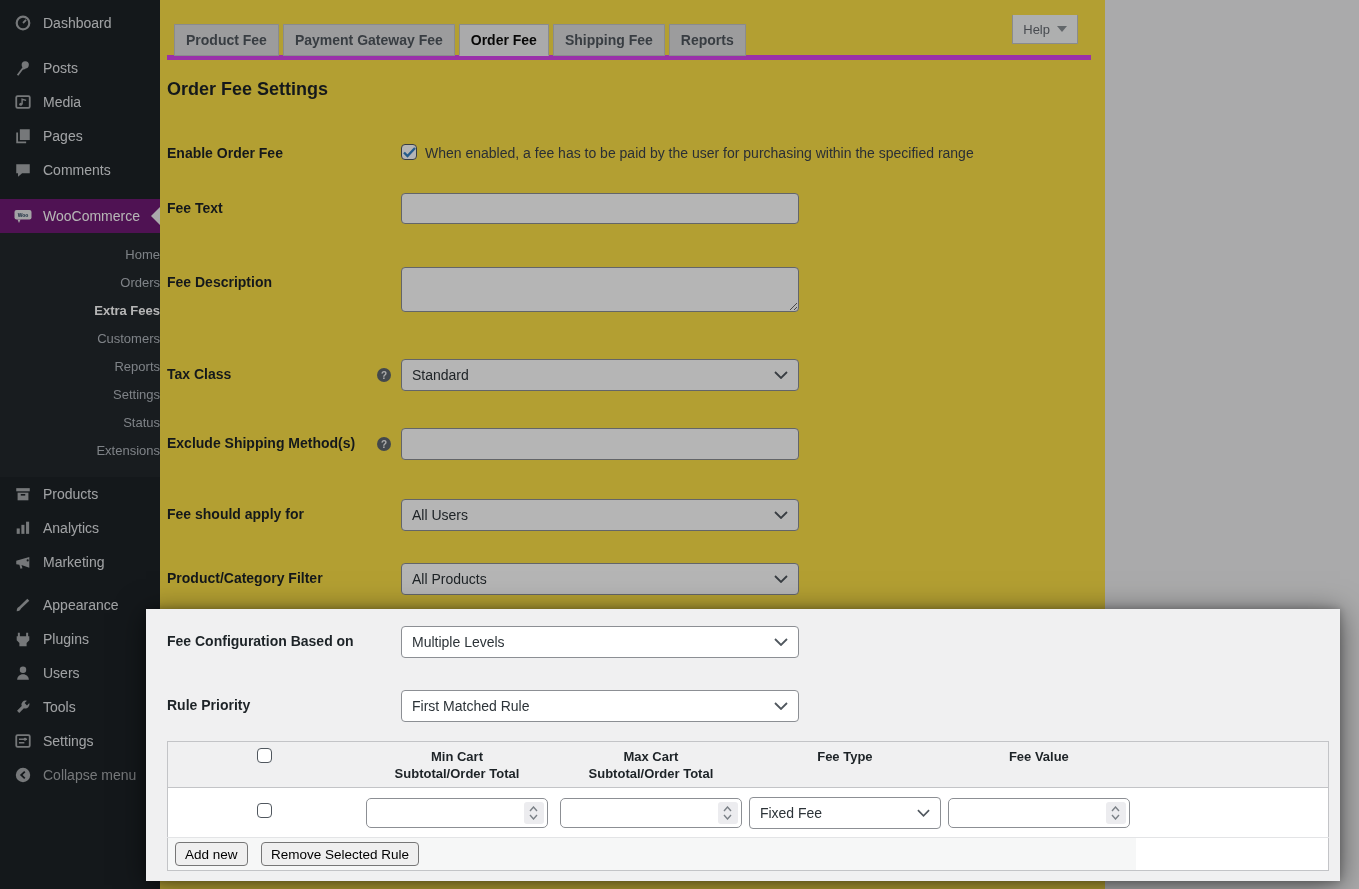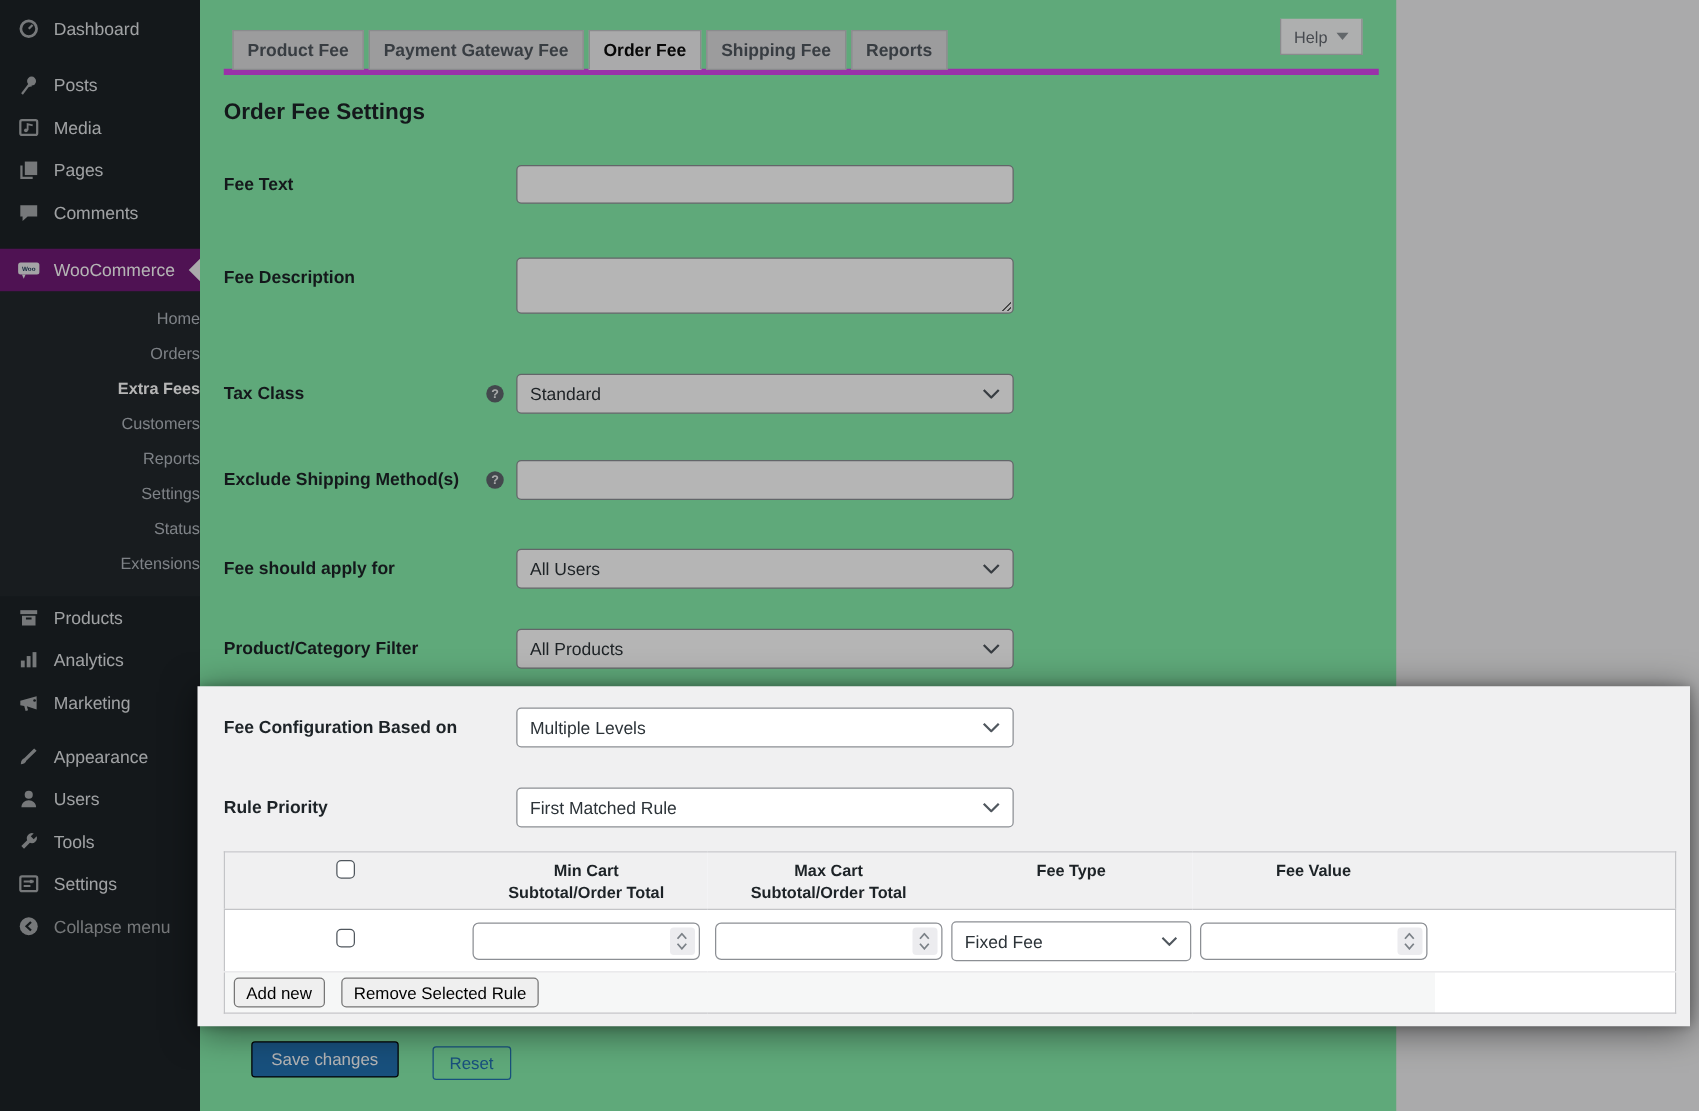--- a/index.html
+++ b/index.html
@@ -20,22 +20,22 @@
   .menu-item.active { background:#701a75; color:#fff; position:relative; }
   .menu-item.active::after { content:""; position:absolute; right:0; top:50%;
     margin-top:-9px; border:9px solid transparent; border-right-color:#f0f0f1; }
   #wc-submenu { background:#23282d; padding:8px 0 12px 0;text-align:right; }
   .submenu-item { height:28px; line-height:28px; padding-left:37px;
     color:#b2b8be; font-size:13px; cursor:pointer; }
   .submenu-item.current { color:#fff; font-weight:bold; }
   .collapse-label { color:#a7aaad; }
 
   
-  #content { position:absolute; left:156px; top:0; width:961px; height:889px;
-    background:#86efac; }
+  #content { position:absolute; left:144px; top:0; width:961px; height:889px;
+    background:#fde047; }
   #content-inner { padding:0 14px 0 23px; position:relative; }
 
   #help-tab { position:absolute; top:-9px; right:27px; height:29px;
     background:#f6f7f7; border:1px solid #c3c4c7; border-top:none;
     display:flex; align-items:center; gap:7px; padding:0 10px;
     color:#646970; font-size:13px; }
 
   
   #tabs { margin-top:24px; border-bottom:5px solid #d946ef; display:flex;
     padding-left:7px; }
@@ -245,20 +245,28 @@
 
   <div class="menu-item">
     <span class="mi-icon">
       <svg width="18" height="18" viewBox="0 0 20 20">
           <path d="M3 17c2.8 0 4.2-1.2 4.8-3L17 5.2 14.8 3 6 11.8C4.2 12.6 3 14 3 17z" class="icon-fill"></path>
         </svg>
     </span>
     <span>Appearance</span>
   </div>
 
+  <div class="menu-item">
+    <span class="mi-icon">
+      <svg width="18" height="18" viewBox="0 0 20 20">
+          <path d="M6.5 3v4h7V3h2.2v4H17v4.5l-3 3V18H6v-3.5l-3-3V7h1.3V3z" class="icon-fill"></path>
+        </svg>
+    </span>
+    <span>Plugins</span>
+  </div>
 
   <div class="menu-item">
     <span class="mi-icon">
       <svg width="18" height="18" viewBox="0 0 20 20">
           <circle cx="10" cy="6.5" r="3.6" class="icon-fill"></circle>
           <path d="M3.5 17.5c0-3.6 2.9-6.2 6.5-6.2s6.5 2.6 6.5 6.2z" class="icon-fill"></path>
         </svg>
     </span>
     <span>Users</span>
   </div>
@@ -307,20 +315,32 @@
     <div id="tabs">
       <div class="nav-tab">Product Fee</div>
       <div class="nav-tab">Payment Gateway Fee</div>
       <div class="nav-tab active">Order Fee</div>
       <div class="nav-tab">Shipping Fee</div>
       <div class="nav-tab">Reports</div>
     </div>
 
     <div id="page-title">Order Fee Settings</div>
 
+    <div class="form-row mt38">
+      <div class="form-label">Enable Order Fee</div>
+      <div class="help-col"></div>
+      <div style="display:flex;">
+        <span class="checkbox" style="margin-top:6px;">
+          <svg width="13" height="11" viewBox="0 0 13 11">
+              <path d="M1 5.5l3.5 3.5L12 1" stroke="#3582c4" stroke-width="2.4" fill="none"></path>
+            </svg>
+        </span>
+        <span class="desc-text">When enabled, a fee has to be paid by the user for purchasing within the specified range</span>
+      </div>
+    </div>
 
     <div class="form-row mt32">
       <div class="form-label">Fee Text</div>
       <div class="help-col"></div>
       <div class="field-col">
         <input class="text-input" type="text" value="" style="">
       </div>
     </div>
 
     <div class="form-row mt29">

